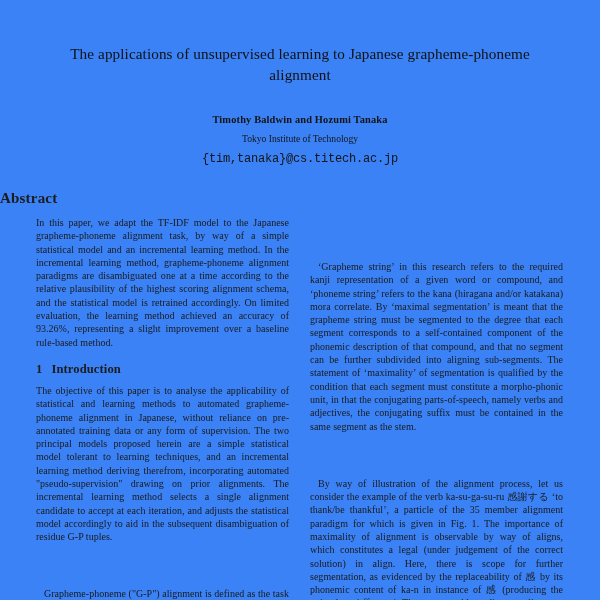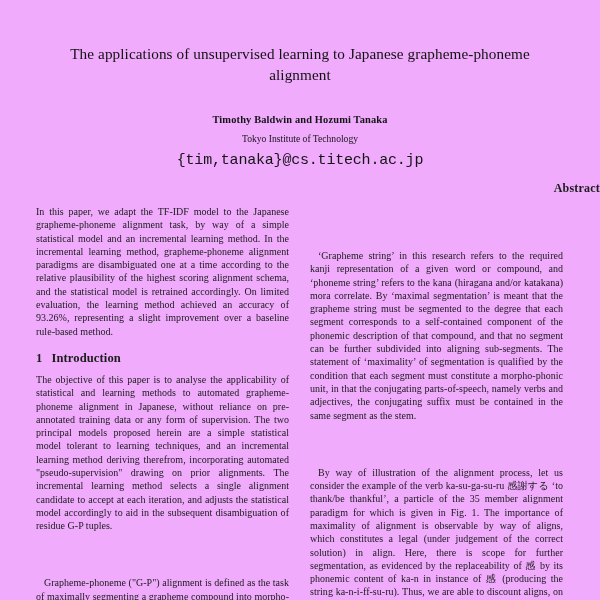--- a/index.html
+++ b/index.html
@@ -11,21 +11,21 @@
     width: 600px;
     height: 600px;
     overflow: hidden;
     font-family: "Liberation Serif", serif;
     color: #1c1c1c;
   }
   .page {
     position: relative;
     width: 600px;
     height: 600px;
-    background: #f0abfc;
+    background: #3b82f6;
     padding: 0;
     box-sizing: border-box;
   }
   .title-block {
     padding: 44px 62px 0 62px;
     text-align: center;
   }
   .paper-title {
     font-size: 15.2px;
     line-height: 1.38;
@@ -42,29 +42,29 @@
     color: #141414;
   }
   .affiliation {
     margin-top: 8px;
     font-size: 9.6px;
     color: #141414;
     text-align: center;
   }
   .email {
     margin-top: 8px;
-    font-size: 15px;
+    font-size: 12px;
     font-family: "Liberation Mono", monospace;
     letter-spacing: -0.2px;
     color: #141414;
   }
   .abstract-head {
-    margin-top: 12px;
-    text-align: right;
-    font-size: 12px;
+    margin-top: 24px;
+    text-align: left;
+    font-size: 15px;
     font-weight: bold;
     letter-spacing: 0.2px;
   }
   .columns {
     margin-top: 9px;
     padding: 0 36px 0 36px;
     display: flex;
     gap: 21px;
     box-sizing: border-box;
   }

